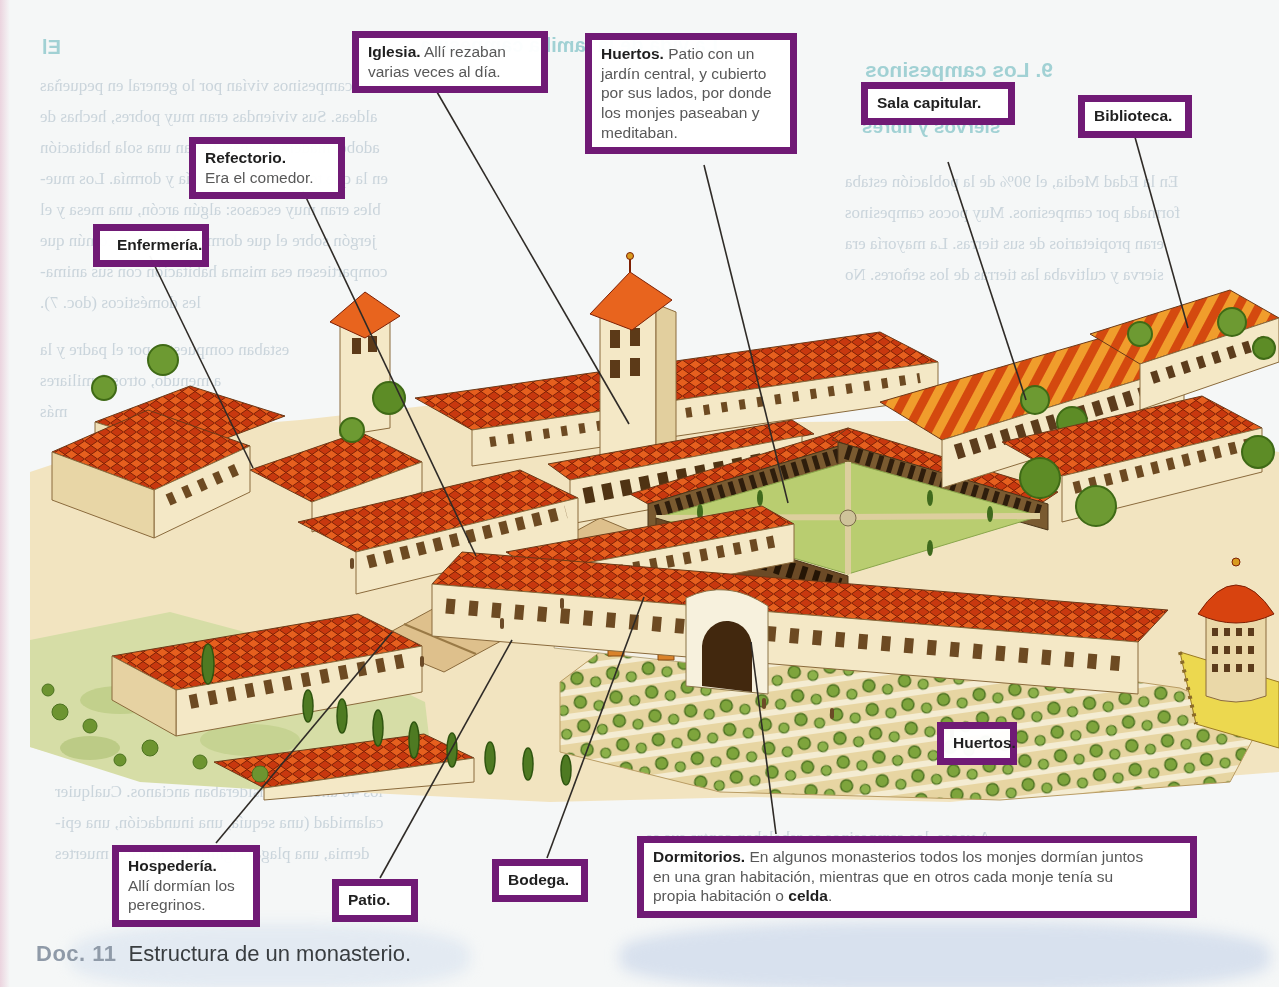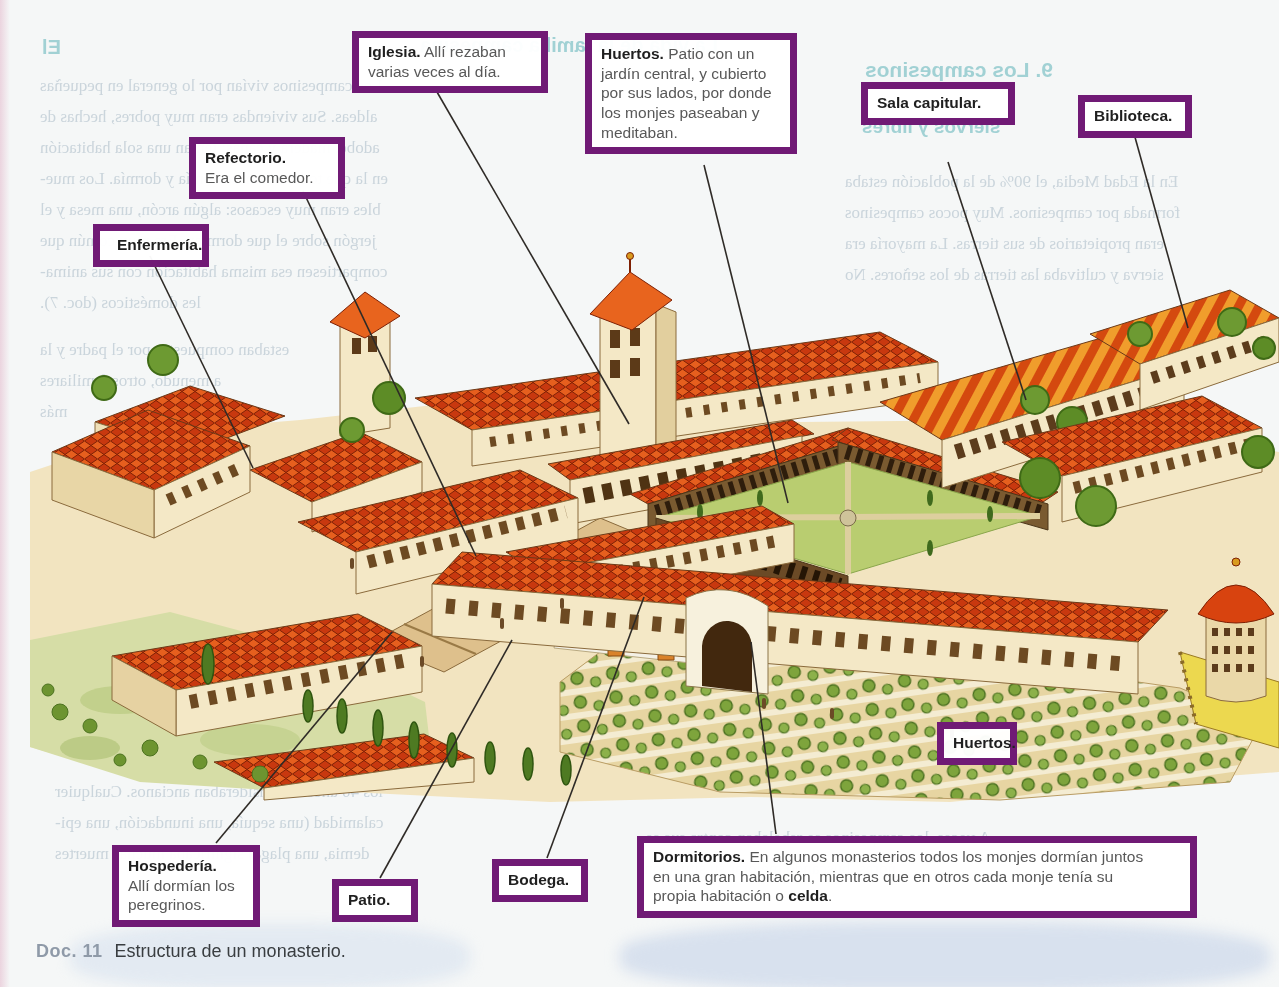--- a/index.html
+++ b/index.html
@@ -29,21 +29,21 @@
   #bx-sala{left:861px;top:82px;width:154px;}
   #bx-biblioteca{left:1078px;top:95px;width:114px;}
   #bx-refectorio{left:189px;top:137px;width:156px;}
   #bx-enfermeria{left:93px;top:224px;width:116px;padding-left:17px;}
   #bx-hospederia{left:100px;top:845px;width:148px;margin-left:12px;}
   #bx-cocina{left:332px;top:879px;width:86px;}
   #bx-bodega{left:492px;top:859px;width:96px;}
   #bx-dormitorios{left:637px;top:836px;width:560px;padding-right:38px;}
   #bx-huertos{left:937px;top:722px;width:80px;}
   
-  .cap{position:absolute;left:36px;top:941px;z-index:2;font-size:18px;white-space:nowrap;}
+  .cap{position:absolute;left:36px;top:941px;z-index:2;font-size:22px;white-space:nowrap;}
   .cap .doc{font-weight:bold;color:#8f9aa8;letter-spacing:.5px;margin-right:12px;}
   .cap .txt{color:#393d40;}
 </style>
 </head>
 <body>
 
 <div class="edge-l"></div>
 <div class="stain stain1"></div>
 <div class="stain stain2"></div>
 

